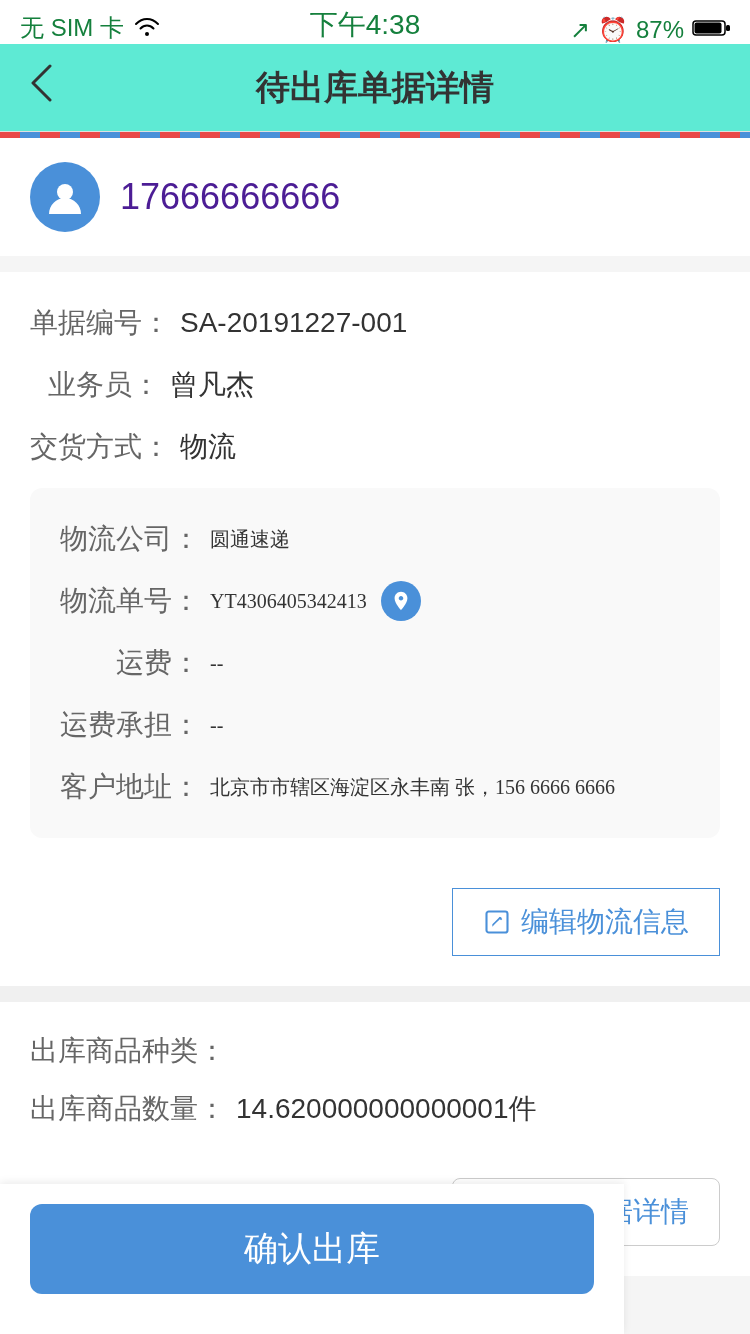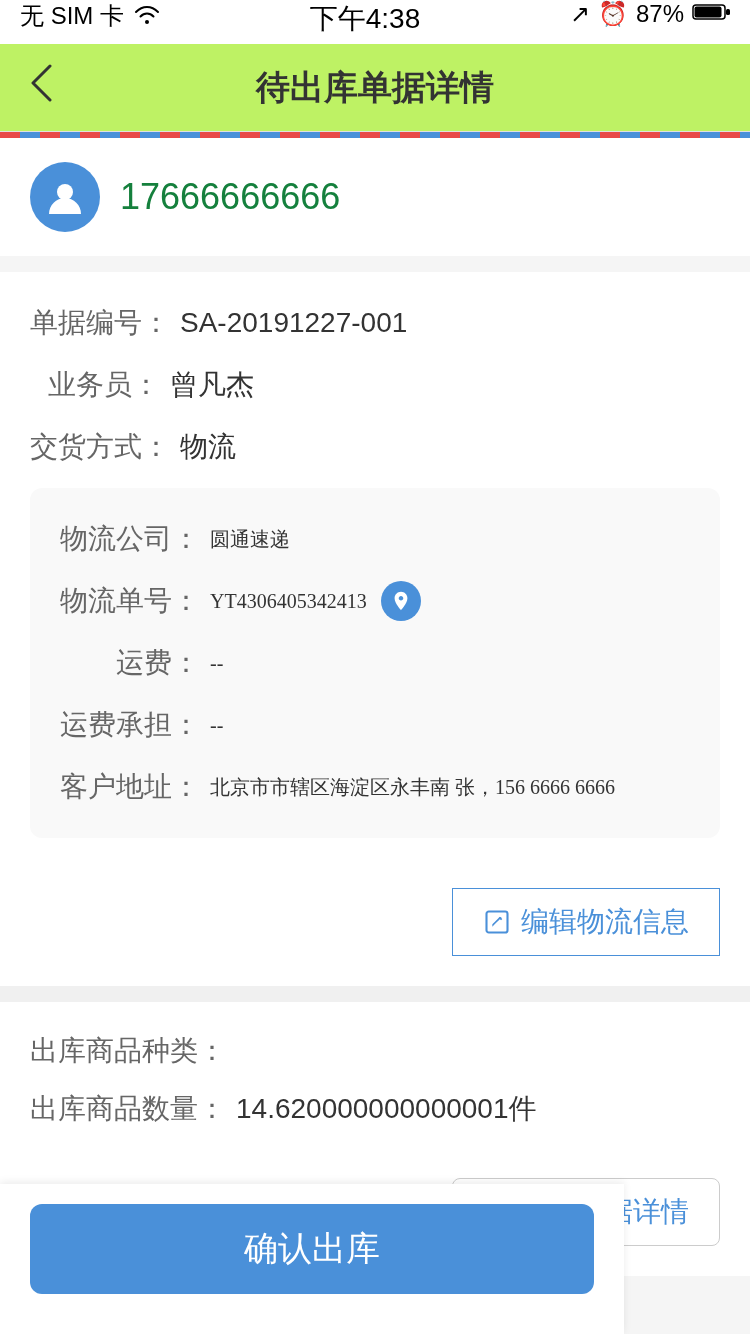--- a/index.html
+++ b/index.html
@@ -13,35 +13,35 @@
       color: #333;
       position: relative;
     }
 
     
     .status-bar {
       width: 100%;
       height: 44px;
       background: #fff;
       display: flex;
-      align-items: flex-start;
+      align-items: flex-end;
       justify-content: space-between;
       padding: 0 20px;
       font-size: 24px;
-      color: #000000;
+      color: #15803d;
     }
     .status-left { display: flex; align-items: center; gap: 10px; }
     .status-center { font-size: 28px; font-weight: 500; }
     .status-right { display: flex; align-items: center; gap: 8px; font-size: 24px; }
 
     
     .nav-bar {
       width: 100%;
       height: 88px;
-      background: #bef264;
+      background: #5eead4;
       display: flex;
       align-items: center;
       justify-content: center;
       position: relative;
       border-bottom: 1px solid #e0e0e0;
     }
     .nav-back {
       position: absolute;
       left: 30px;
       font-size: 36px;
@@ -79,21 +79,21 @@
       border-radius: 50%;
       background: #4a90d9;
       display: flex;
       align-items: center;
       justify-content: center;
     }
     .customer-avatar svg { width: 42px; height: 42px; fill: #fff; }
     .customer-phone {
       font-size: 36px;
       font-weight: 500;
-      color: #15803d;
+      color: #4c1d95;
     }
 
     
     .info-section {
       background: #fff;
       margin-top: 16px;
       padding: 30px;
     }
     .info-row {
       display: flex;

